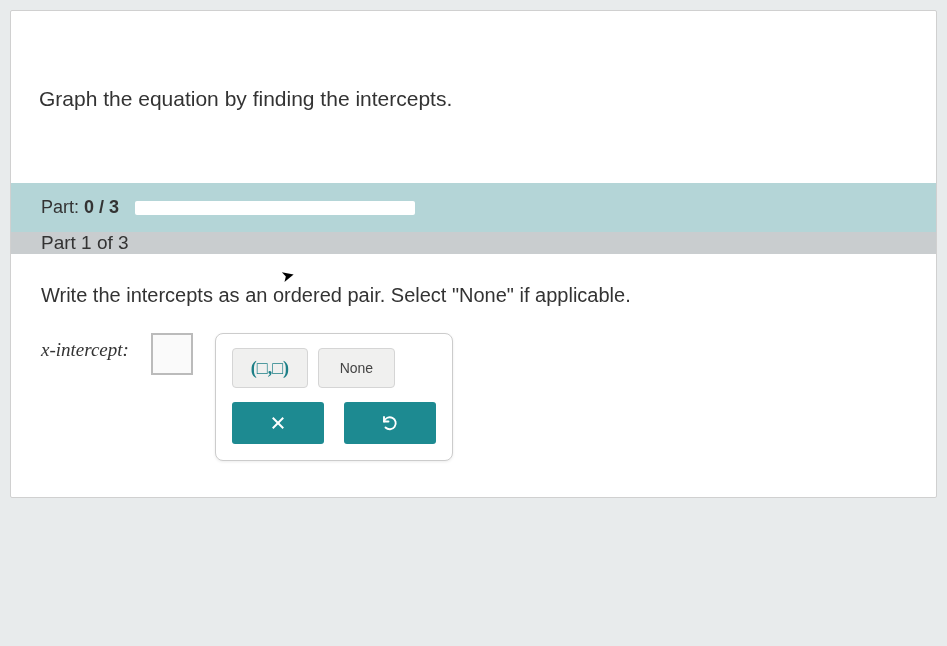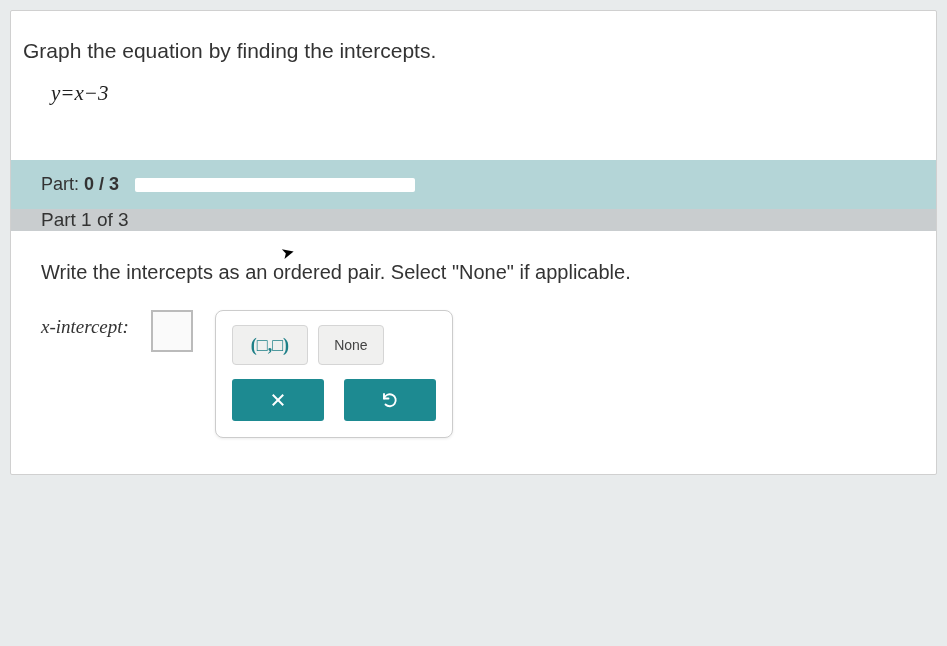--- a/index.html
+++ b/index.html
@@ -14,21 +14,22 @@
       color: #333;
     }
     .container {
       background: #fff;
       border: 1px solid #d0d0d0;
       border-radius: 2px;
       max-width: 947px;
       margin: 0 auto;
     }
     .question-header {
-      padding: 28px 30px 24px 12px;
+      padding: 28px 30px 24px 28px;
+      margin-top: 48px;
     }
     .question-title {
       font-size: 21px;
       color: #333;
       font-weight: 500;
       margin-bottom: 18px;
     }
     .equation {
       font-size: 21px;
       font-style: italic;
@@ -136,21 +137,21 @@
       font-size: 15px;
       color: #444;
     }
     .tool-btn.ordered-pair {
       color: #1d7f87;
       font-weight: bold;
       font-size: 18px;
       font-family: 'Times New Roman', serif;
     }
     .tool-btn.none-btn {
-      width: 66px;
+      width: 77px;
       font-size: 14px;
     }
     .action-btn {
       width: 92px;
       height: 42px;
       background: #1d8a91;
       border: none;
       border-radius: 3px;
       cursor: pointer;
       display: flex;
@@ -170,21 +171,20 @@
       gap: 20px;
     }
   </style>
 </head>
 <body>
 
 <div class="container">
 
   <div class="question-header">
     <div class="question-title">Graph the equation by finding the intercepts.</div>
-    <div class="equation">y=x−3</div>
   </div>
 
   <div class="progress-bar-section">
     <div class="progress-label">
       <span>Part: </span><b>0</b><b> / </b><b>3</b>
     </div>
     <div class="progress-track"></div>
   </div>
 
   <div class="part-body">

